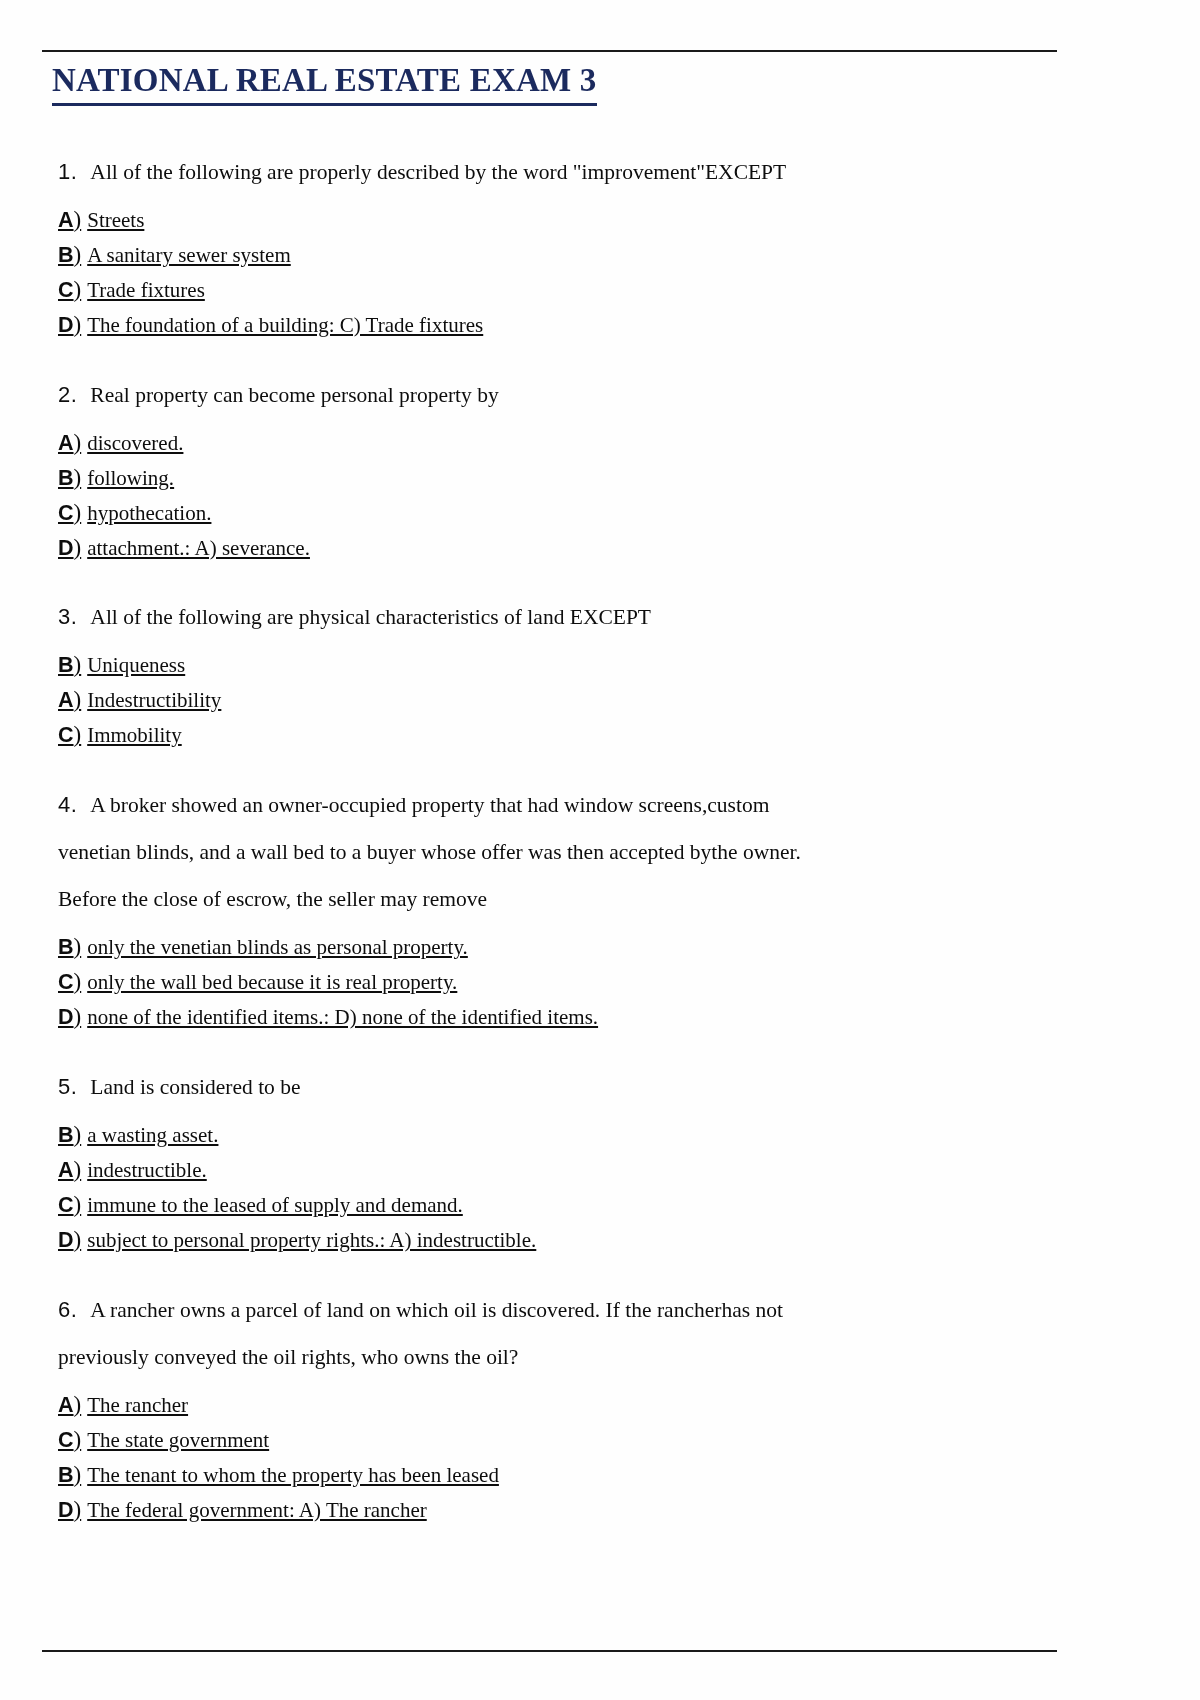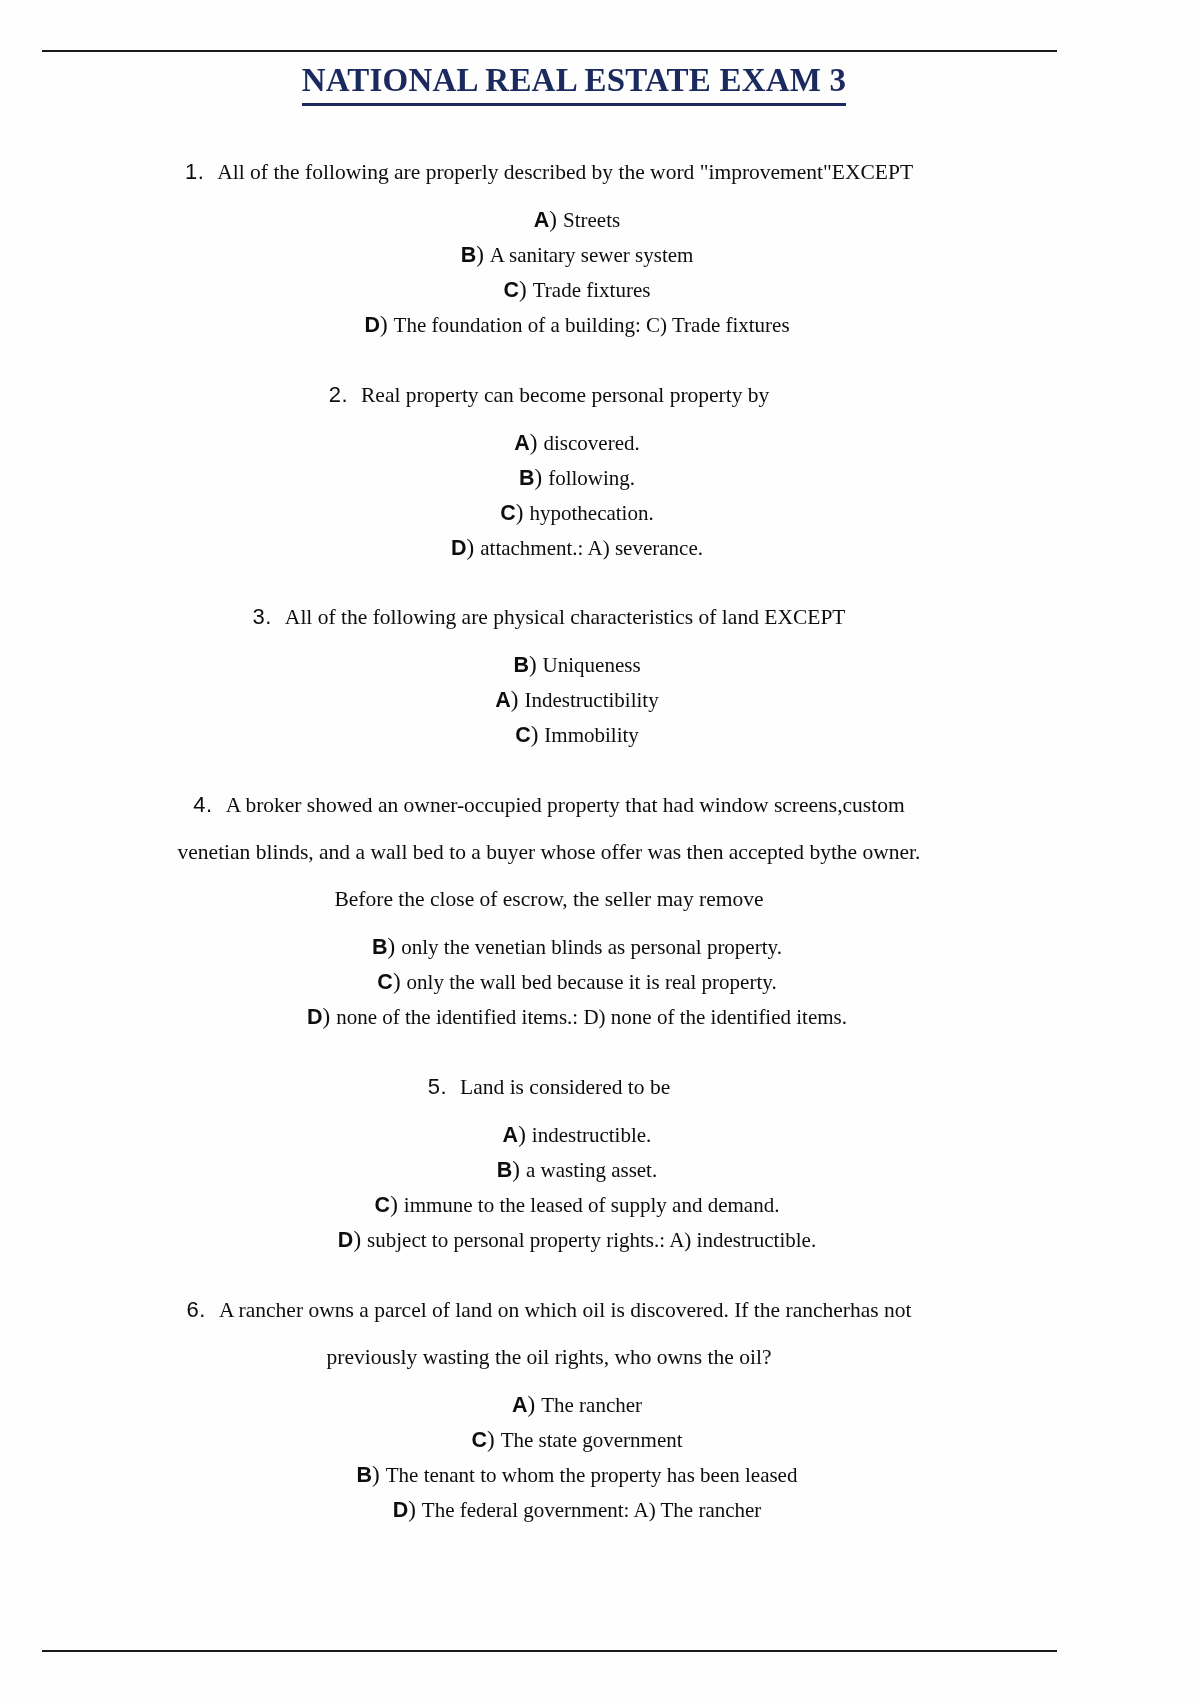--- a/index.html
+++ b/index.html
@@ -29,24 +29,23 @@
     left: 42px;
     width: 1015px;
     height: 2px;
     background: #1a1a1a;
   }
   .rule.top { top: 50px; }
   .rule.bottom { top: 1650px; }
 
   .content {
     position: absolute;
-    left: 70px;
+    left: 44px;
     top: 62px;
     width: 1000px;
-    text-align: center;
   }
 
   .doc-title {
     font-family: "Liberation Serif", "DejaVu Serif", serif;
     font-weight: bold;
     font-size: 33px;
     line-height: 1.15;
     color: #1b2a5e;
     letter-spacing: 0.2px;
     display: inline-block;
@@ -74,21 +73,21 @@
     font-weight: 400;
     letter-spacing: 0.5px;
   }
   .qnum-gap { display: inline-block; width: 13px; }
 
   .qtext {
     font-family: "Liberation Serif", "DejaVu Serif", serif;
     font-size: 21.5px;
   }
 
-  .options { margin-top: 15px; }
+  .options { margin-top: 15px; text-decoration: underline; }
 
   .option {
     display: block;
     font-size: 21px;
     line-height: 1.52;
     white-space: nowrap;
   }
 
   .opt-letter {
     font-family: "Liberation Sans", "DejaVu Sans", sans-serif;
@@ -147,29 +146,29 @@
           <p class="qline"><span class="qtext">Before the close of escrow, the seller may remove</span></p>
           <div class="options">
             <div class="option"><span class="opt-letter">B</span><span class="opt-paren">)</span><span class="opt-text">only the venetian blinds as personal property.</span></div>
             <div class="option"><span class="opt-letter">C</span><span class="opt-paren">)</span><span class="opt-text">only the wall bed because it is real property.</span></div>
             <div class="option"><span class="opt-letter">D</span><span class="opt-paren">)</span><span class="opt-text">none of the identified items.: D) none of the identified items.</span></div>
           </div>
         </div>
         <div class="qblock">
           <p class="qline"><span class="qnum">5.</span><span class="qnum-gap"></span><span class="qtext">Land is considered to be</span></p>
           <div class="options">
+            <div class="option"><span class="opt-letter">B</span><span class="opt-paren">)</span><span class="opt-text">a wasting asset.</span></div>
             <div class="option"><span class="opt-letter">A</span><span class="opt-paren">)</span><span class="opt-text">indestructible.</span></div>
-            <div class="option"><span class="opt-letter">B</span><span class="opt-paren">)</span><span class="opt-text">a wasting asset.</span></div>
             <div class="option"><span class="opt-letter">C</span><span class="opt-paren">)</span><span class="opt-text">immune to the leased of supply and demand.</span></div>
             <div class="option"><span class="opt-letter">D</span><span class="opt-paren">)</span><span class="opt-text">subject to personal property rights.: A) indestructible.</span></div>
           </div>
         </div>
         <div class="qblock">
           <p class="qline"><span class="qnum">6.</span><span class="qnum-gap"></span><span class="qtext">A rancher owns a parcel of land on which oil is discovered. If the rancherhas not</span></p>
-          <p class="qline"><span class="qtext">previously wasting the oil rights, who owns the oil?</span></p>
+          <p class="qline"><span class="qtext">previously conveyed the oil rights, who owns the oil?</span></p>
           <div class="options">
             <div class="option"><span class="opt-letter">A</span><span class="opt-paren">)</span><span class="opt-text">The rancher</span></div>
             <div class="option"><span class="opt-letter">C</span><span class="opt-paren">)</span><span class="opt-text">The state government</span></div>
             <div class="option"><span class="opt-letter">B</span><span class="opt-paren">)</span><span class="opt-text">The tenant to whom the property has been leased</span></div>
             <div class="option"><span class="opt-letter">D</span><span class="opt-paren">)</span><span class="opt-text">The federal government: A) The rancher</span></div>
           </div>
         </div>
       </div>
   </div>
 

